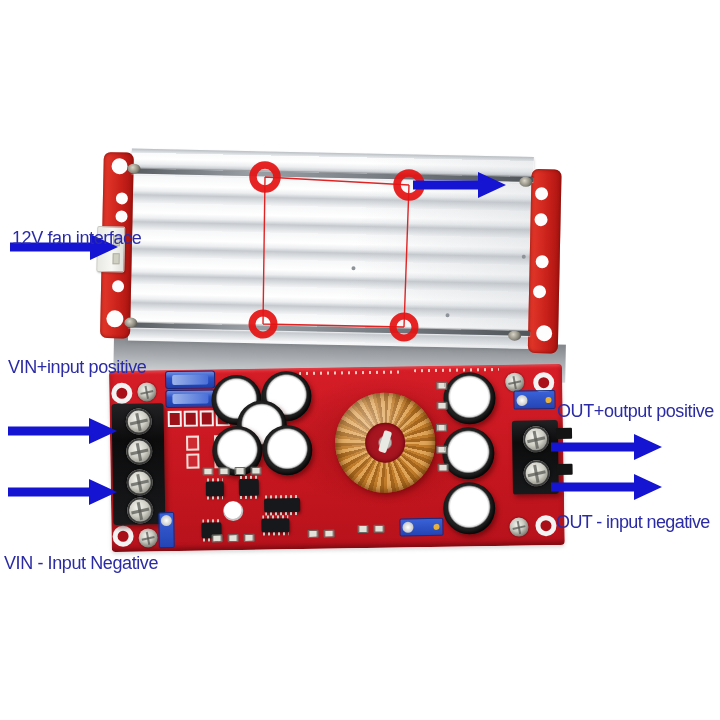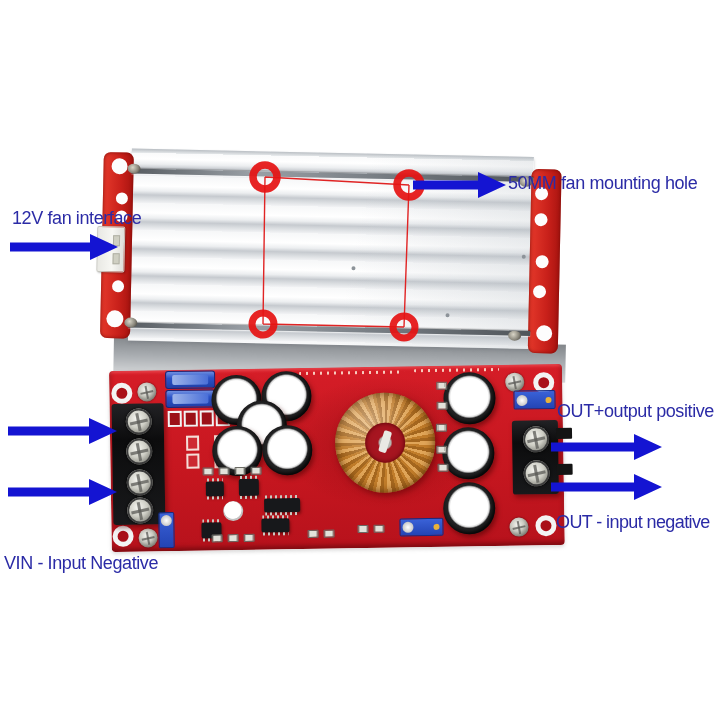--- a/index.html
+++ b/index.html
@@ -239,18 +239,18 @@
     <circle cx="404" cy="327" r="11" stroke="#e51313" stroke-width="7" fill="none" opacity=".93"></circle>
 
     <path d="M10,242.5 L90,242.5 L90,234 L118,247 L90,260 L90,251.5 L10,251.5 Z" fill="#1414d2"></path>
     <path d="M413,180.5 L478,180.5 L478,172 L506,185 L478,198 L478,189.5 L413,189.5 Z" fill="#1414d2"></path>
     <path d="M8,426.5 L89,426.5 L89,418 L117,431 L89,444 L89,435.5 L8,435.5 Z" fill="#1414d2"></path>
     <path d="M8,487.5 L89,487.5 L89,479 L117,492 L89,505 L89,496.5 L8,496.5 Z" fill="#1414d2"></path>
     <path d="M551,442.5 L634,442.5 L634,434 L662,447 L634,460 L634,451.5 L551,451.5 Z" fill="#1414d2"></path>
     <path d="M551,482.5 L634,482.5 L634,474 L662,487 L634,500 L634,491.5 L551,491.5 Z" fill="#1414d2"></path>
   </svg>
 
-  <div class="label" style="left:12px;top:208px">12V fan interface</div>
-  <div class="label" style="left:508px;top:173px">50MM fan mounting hole</div>
+  <div class="label" style="left:12px;top:228px">12V fan interface</div>
+  <div class="label" style="left:8px;top:357px">VIN+input positive</div>
   <div class="label" style="left:4px;top:553px">VIN - Input Negative</div>
   <div class="label" style="left:557px;top:401px">OUT+output positive</div>
   <div class="label" style="left:556px;top:512px;letter-spacing:-0.6px">OUT - input negative</div>
 </div>
 
 </body></html>

